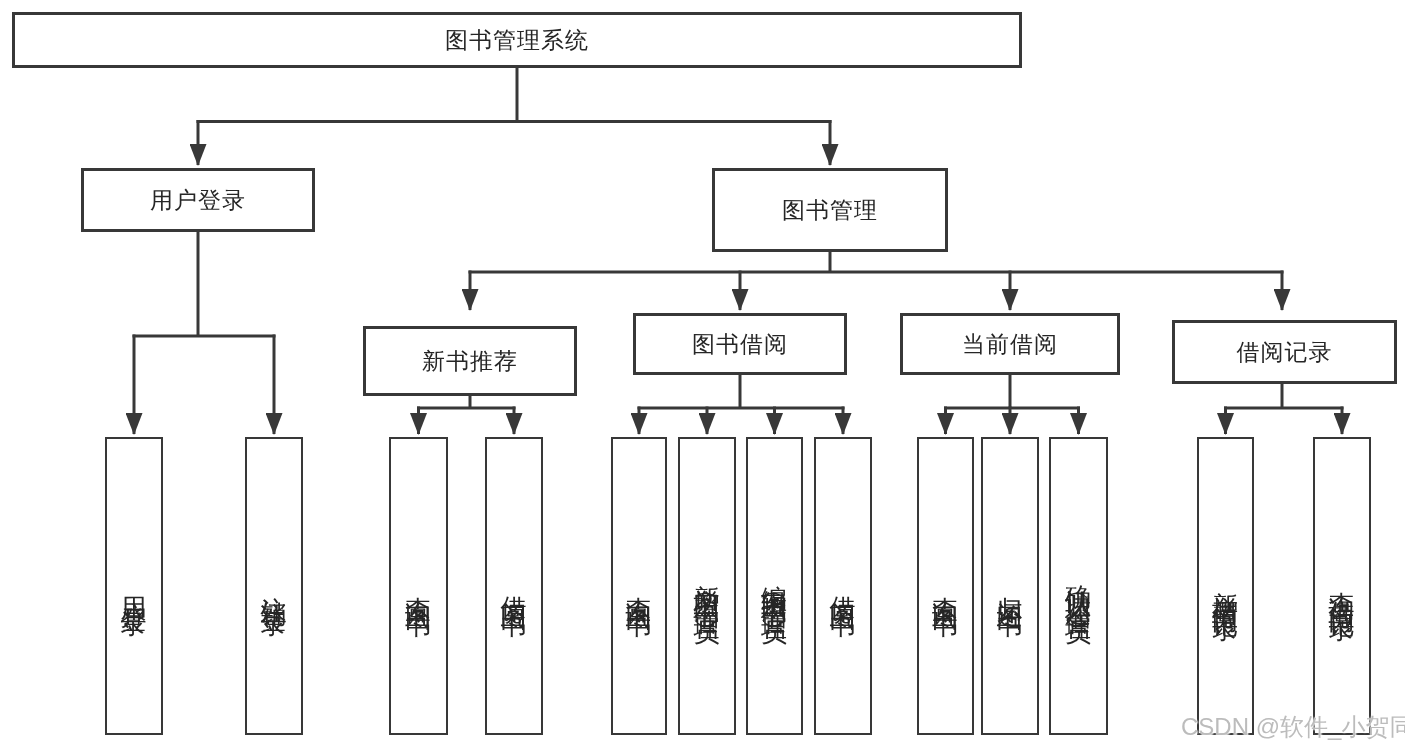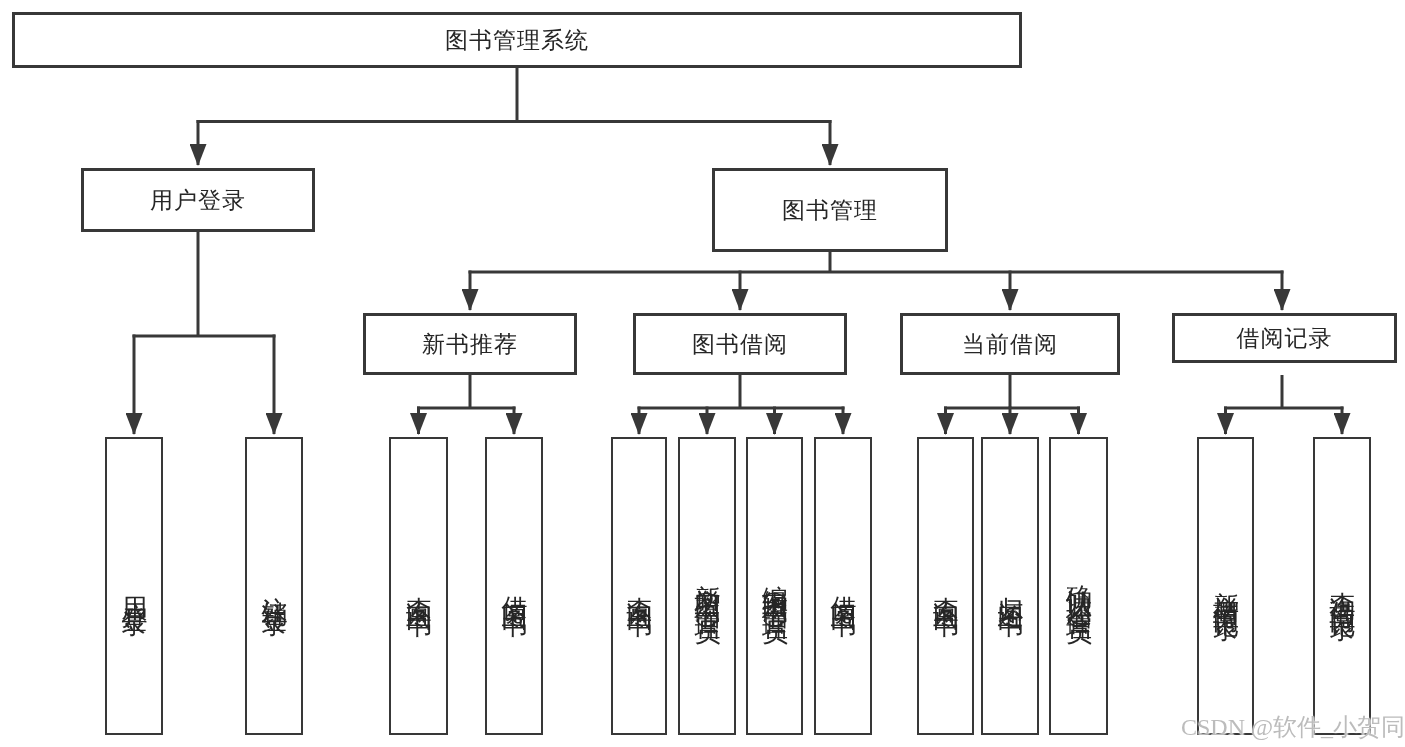--- a/index.html
+++ b/index.html
@@ -1,19 +1,19 @@
 <!DOCTYPE html>
 <html style="--line: #383838; --text: #262626; --box-background: #ffffff; --page-background: #ffffff; --watermark: #bcbcbc;"><head>
 <meta charset="utf-8">
 <style>
   html,body { margin:0; padding:0; background:#ffffff; }
   .stage {
     position:relative; width:1405px; height:747px;
     background:var(--page-background,#ffffff);
-    font-family:Liberation Serif, serif;
+    font-family:Liberation Sans, sans-serif;
     overflow:hidden;
   }
   svg.connectors { position:absolute; left:0; top:0; z-index:1; }
   svg.connectors line { stroke:var(--line,#383838); stroke-width:3; }
   svg.connectors .arrowhead { fill:var(--line,#383838); }
   .box {
     position:absolute; box-sizing:border-box; z-index:2;
     background:var(--box-background,#ffffff);
     border:3px solid var(--line,#383838);
     display:flex; align-items:center; justify-content:center;
@@ -103,30 +103,30 @@
     <span>图书管理系统</span>
   </div>
 
   <div class="box h" style="left:81px;top:168px;width:234px;height:64px">
     <span>用户登录</span>
   </div>
   <div class="box h" style="left:712px;top:168px;width:236px;height:84px">
     <span>图书管理</span>
   </div>
 
-  <div class="box h" style="left:363px;top:313px;width:214px;height:62px">
+  <div class="box h" style="left:363px;top:326px;width:214px;height:70px">
     <span>新书推荐</span>
   </div>
   <div class="box h" style="left:900px;top:313px;width:220px;height:62px">
     <span>当前借阅</span>
   </div>
   <div class="box h" style="left:633px;top:313px;width:214px;height:62px">
     <span>图书借阅</span>
   </div>
-  <div class="box h" style="left:1172px;top:313px;width:225px;height:50px">
+  <div class="box h" style="left:1172px;top:320px;width:225px;height:64px">
     <span>借阅记录</span>
   </div>
 
   <div class="box v" style="left:105px;top:437px;width:58px;height:298px">
     <span>用户登录</span>
   </div>
   <div class="box v" style="left:245px;top:437px;width:58px;height:298px">
     <span>注销登录</span>
   </div>
 

